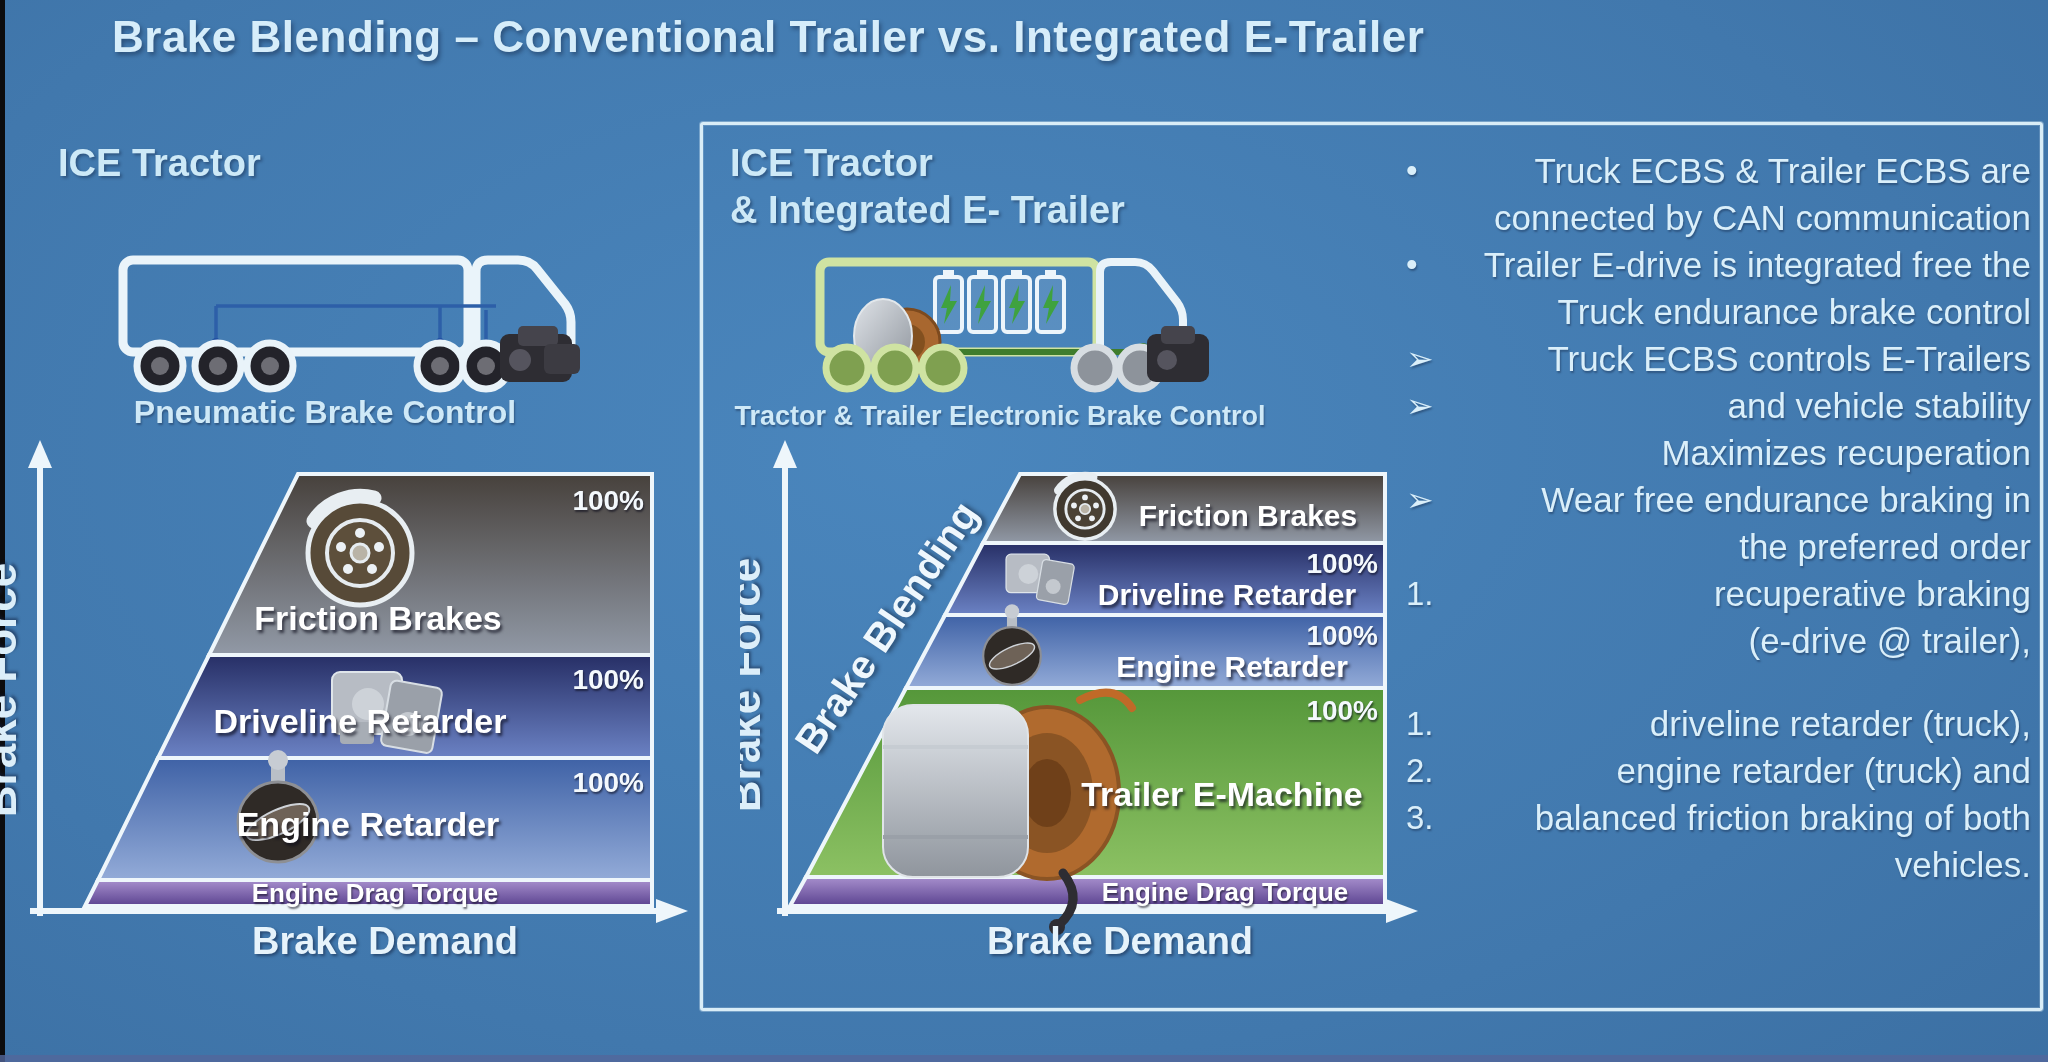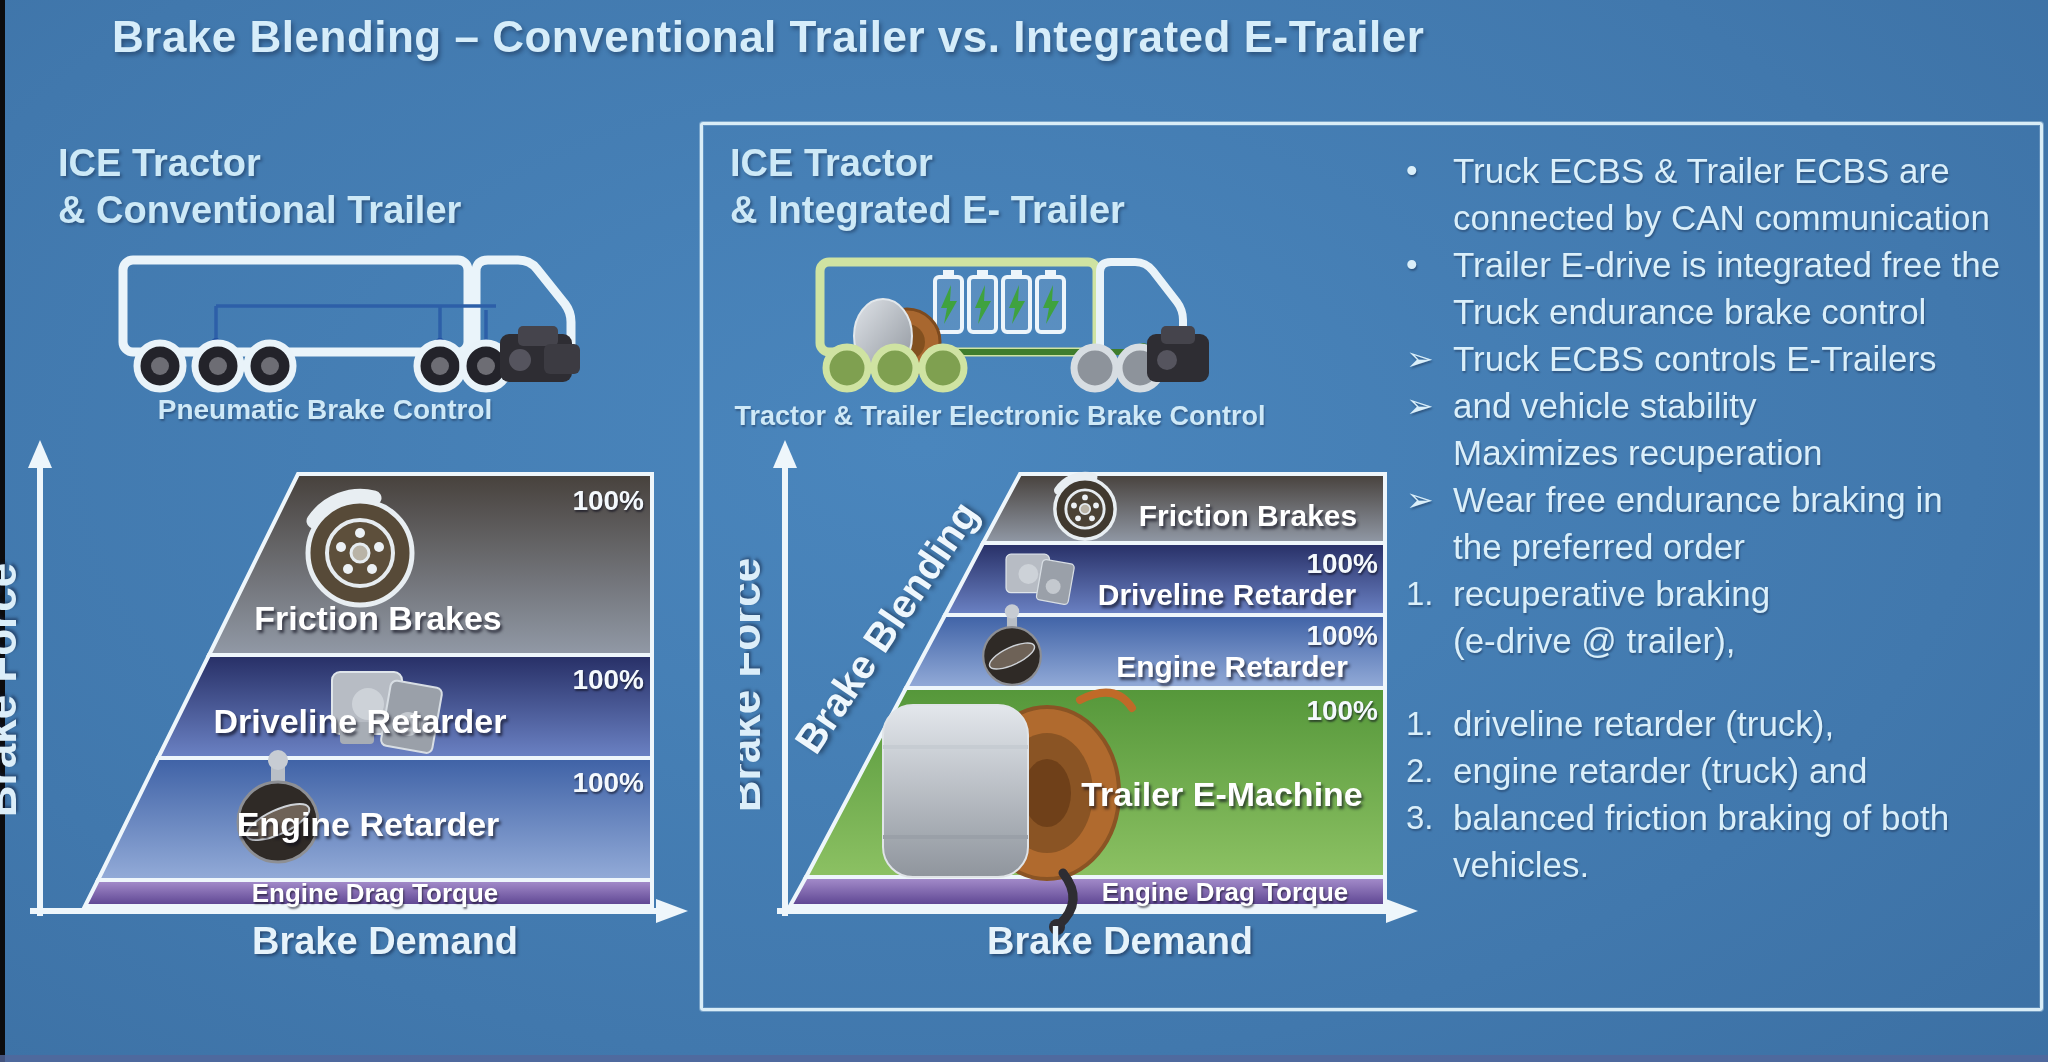--- a/index.html
+++ b/index.html
@@ -17,21 +17,21 @@
     text-shadow:2px 3px 4px rgba(15,30,60,.45);
   }
   .section-heading{
     position:absolute;width:580px;text-align:left;
     font-size:38px;font-weight:bold;color:#cde9f7;line-height:47px;
     text-shadow:2px 2px 3px rgba(15,30,60,.4);
   }
   .heading-left{left:58px;top:140px;}
   .heading-right{left:730px;top:140px;}
   .truck-caption{
-    position:absolute;text-align:center;font-size:28px;font-weight:bold;color:#cfe9f7;
+    position:absolute;text-align:center;font-size:32px;font-weight:bold;color:#cfe9f7;
     text-shadow:1px 2px 2px rgba(15,30,60,.4);
   }
   .caption-left{left:95px;top:394px;width:460px;}
   .caption-right{left:720px;top:392px;width:560px;font-size:27px;margin-top:9px;}
 
   .right-panel{
     position:absolute;left:700px;top:122px;width:1337px;height:883px;
     border:3px solid #d9edf7;border-radius:3px;
     box-shadow:0 0 0 1px rgba(217,237,247,.35), inset 0 0 0 1px rgba(217,237,247,.2);
   }
@@ -50,33 +50,32 @@
   .layer-label-sm{font-size:30px;font-weight:bold;fill:#ffffff;text-shadow:2px 3px 3px rgba(10,10,25,.65);}
   .pct{font-size:28px;font-weight:bold;fill:#f4f9fd;text-shadow:1px 2px 2px rgba(10,10,25,.6);}
   .drag-label{font-size:26px;font-weight:bold;fill:#ffffff;text-shadow:1px 2px 2px rgba(10,10,25,.6);}
   .diag-label{font-size:40px;font-weight:bold;fill:#eef7fd;text-shadow:2px 3px 4px rgba(10,20,40,.5);}
 
   .bullet-list{position:absolute;left:1406px;top:147px;width:625px;color:#daeffa;}
   .bullet-item{display:flex;align-items:flex-start;}
   .bullet-item.extra-gap{margin-top:36px;}
   .bullet-marker{width:47px;flex:0 0 47px;font-size:33px;line-height:47px;text-shadow:1px 2px 2px rgba(15,30,60,.4);}
   .bullet-lines{flex:1;}
-  .bline{font-size:35px;line-height:47px;white-space:nowrap;text-shadow:1px 2px 2px rgba(15,30,60,.4);}
+  .bline{font-size:35px;line-height:47px;white-space:nowrap;text-shadow:1px 2px 2px rgba(15,30,60,.4);text-align:right;}
 </style>
 </head>
 <body>
 
 <div class="photo-edge-left"></div>
 <div class="photo-edge-bottom"></div>
 
 <div class="slide-title">Brake Blending – Conventional Trailer vs. Integrated E-Trailer</div>
 
 <div class="section-heading heading-left">
   <div>ICE Tractor</div>
-  <div>&amp; Conventional Trailer</div>
 </div>
 
 <svg class="truck-svg truck-left" width="560" height="152" viewBox="0 0 560 152">
   <g>
     <rect x="35" y="12" width="345" height="92" rx="10" fill="none" stroke="#eaf4fa" stroke-width="9"></rect>
   </g>
   <g>
     <path d="M388,106 L388,24 Q388,12 400,12 L430,12 Q442,12 449,21 L477,56 Q483,64 483,74 L483,106" fill="none" stroke="#eaf4fa" stroke-width="9" stroke-linejoin="round"></path>
   </g>
   <g stroke="#2d5fa8" stroke-width="3.5" fill="none">

